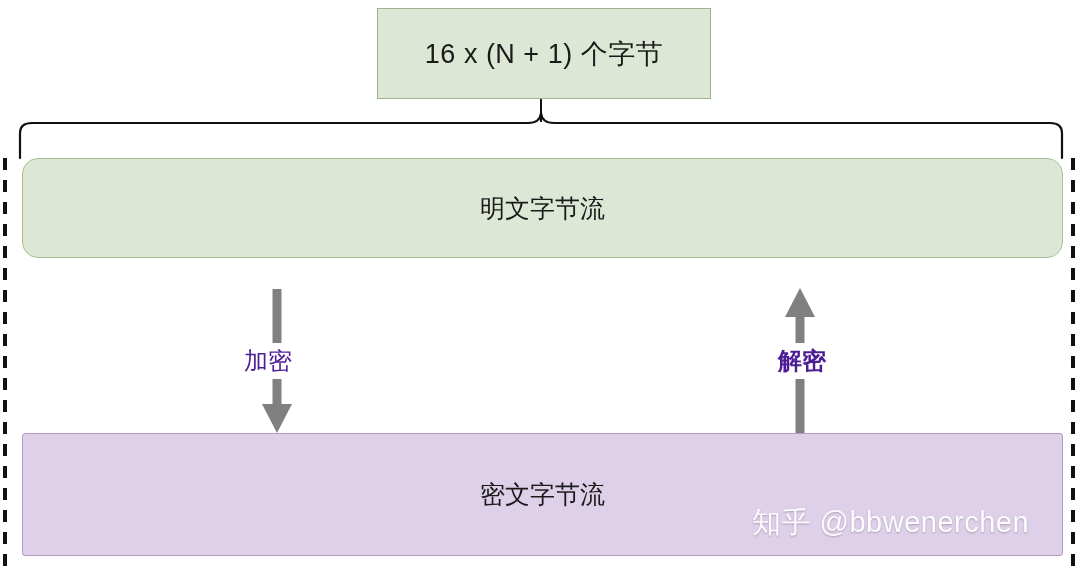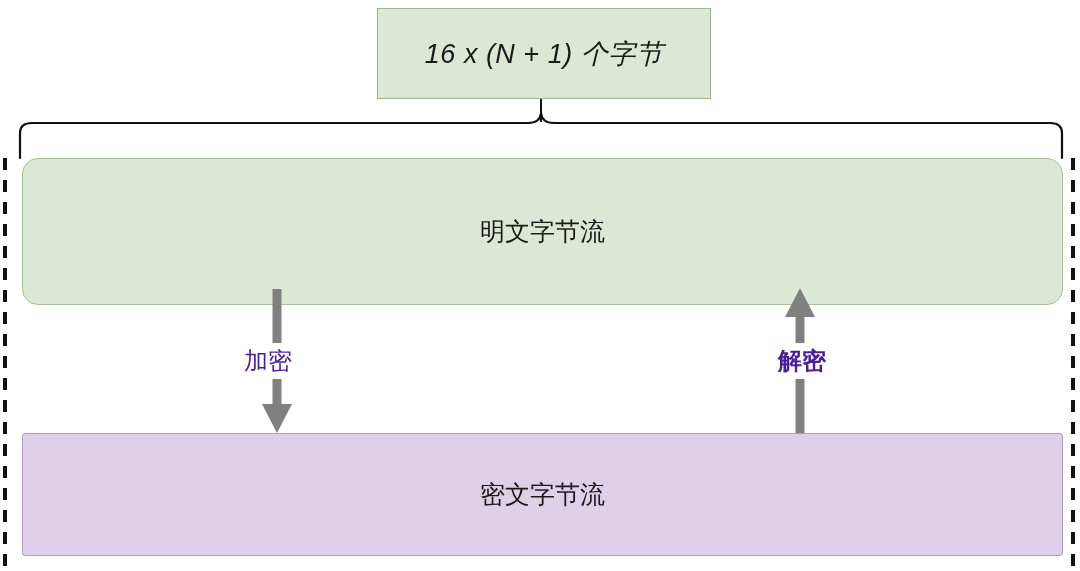--- a/index.html
+++ b/index.html
@@ -25,27 +25,26 @@
   }
   #size-box {
     left: 377px;
     top: 8px;
     width: 334px;
     height: 91px;
     background: #dce8d5;
     border: 1px solid #9cb38d;
     font-size: 27px;
     letter-spacing: 0.5px;
-    font-style: italic;
   }
   #plain-box {
     left: 22px;
     top: 158px;
     width: 1041px;
-    height: 147px;
+    height: 100px;
     background: #dce8d5;
     border: 1.5px solid #a9c199;
     border-radius: 16px;
     font-size: 25px;
   }
   #cipher-box {
     left: 22px;
     top: 433px;
     width: 1041px;
     height: 123px;
@@ -133,14 +132,15 @@
     <g>
       <line x1="800" y1="433" x2="800" y2="313" stroke="#808080" stroke-width="9"></line>
       <polygon points="800,288 785,317 815,317" fill="#808080"></polygon>
     </g>
   </svg>
 
   <div class="arrow-label" id="encrypt-label">加密</div>
 
   <div class="arrow-label" id="decrypt-label">解密</div>
 
+  <div id="watermark">知乎 @bbwenerchen</div>
 
 </div>
 
 </body></html>

